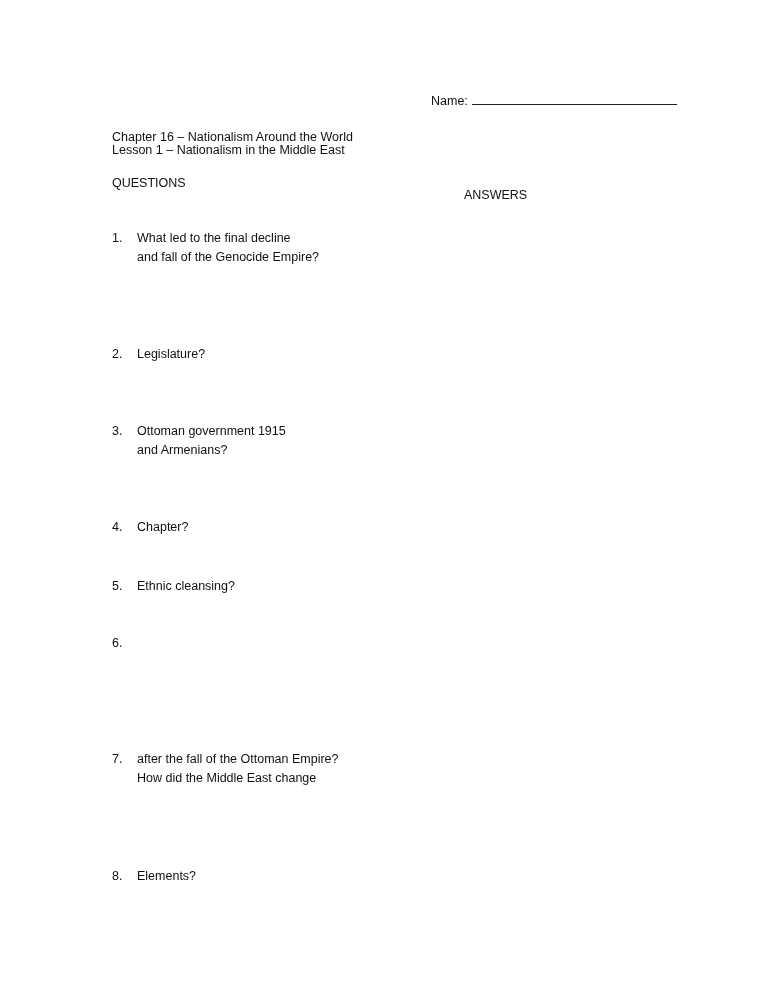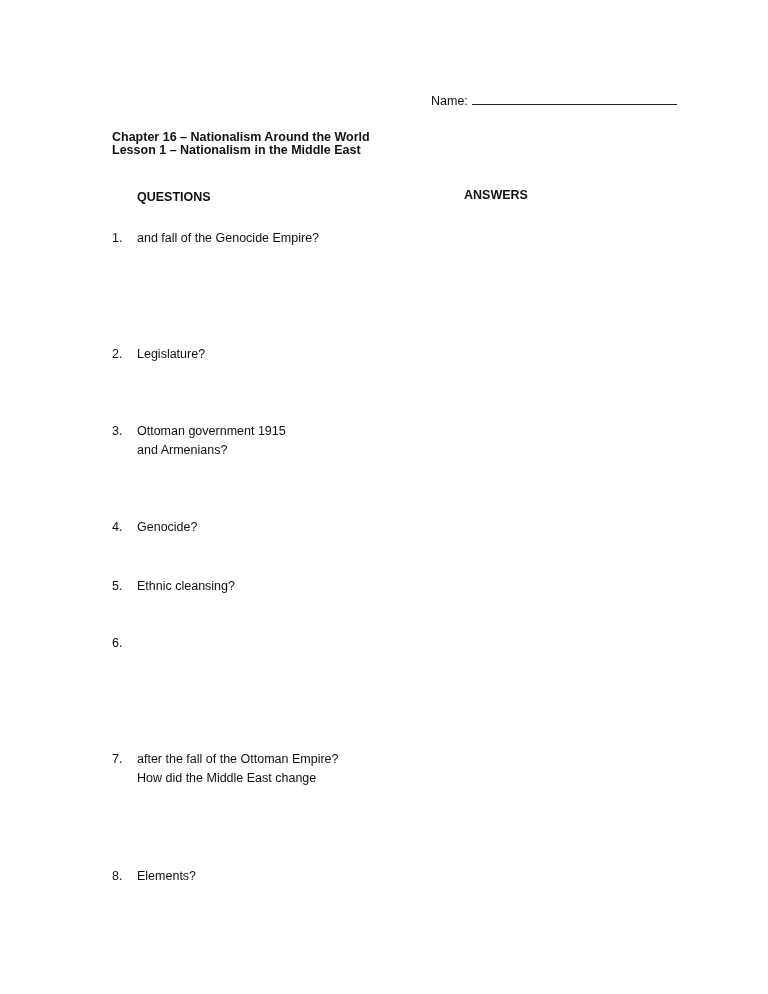--- a/index.html
+++ b/index.html
@@ -4,42 +4,43 @@
   <style>
     html, body { margin: 0; padding: 0; background: #ffffff; }
     body {
       width: 768px; height: 994px; position: relative; overflow: hidden;
       font-family: "Liberation Sans", sans-serif; color: #111111;
       font-size: 12.5px;
     }
     .abs { position: absolute; white-space: nowrap; }
     .name-line { left: 431px; top: 92px; }
     .name-blank { display: inline-block; width: 205px; border-bottom: 1px solid #222; margin-left: 4px; height: 12px; vertical-align: baseline; }
-    .bold { font-weight: bold; }
+    .bold { font-weight: normal; }
     .q { position: absolute; left: 112px; line-height: 19px; }
     .q .num { position: absolute; left: 0; top: 0; }
     .q .text { position: absolute; left: 25px; top: 0; white-space: nowrap; }
     .q .text span { display: block; }
   </style>
 </head>
 <body>
 
 <div class="abs name-line">
   <span>Name:</span><span class="name-blank"></span>
 </div>
 
 <div class="abs bold" style="left:112px; top:130px;">Chapter 16 – Nationalism Around the World</div>
 <div class="abs bold" style="left:112px; top:143px;">Lesson 1 – Nationalism in the Middle East</div>
 
-<div class="abs bold" style="left:112px; top:190px;margin-left:25px;">QUESTIONS</div>
+<div class="abs bold" style="left:112px; top:176px;">QUESTIONS</div>
 <div class="abs bold" style="left:464px; top:188px;text-align:center;">ANSWERS</div>
 
 <div class="q" style="top:229px;">
   <span class="num">1.</span>
   <span class="text">
+      <span>What led to the final decline</span>
       <span>and fall of the Genocide Empire?</span>
     </span>
 </div>
 
 <div class="q" style="top:345px;">
   <span class="num">2.</span>
   <span class="text">
       <span>Legislature?</span>
     </span>
 </div>
@@ -48,21 +49,21 @@
   <span class="num">3.</span>
   <span class="text">
       <span>Ottoman government 1915</span>
       <span>and Armenians?</span>
     </span>
 </div>
 
 <div class="q" style="top:518px;">
   <span class="num">4.</span>
   <span class="text">
-      <span>Genocide?</span>
+      <span>Chapter?</span>
     </span>
 </div>
 
 <div class="q" style="top:577px;">
   <span class="num">5.</span>
   <span class="text">
       <span>Ethnic cleansing?</span>
     </span>
 </div>
 

